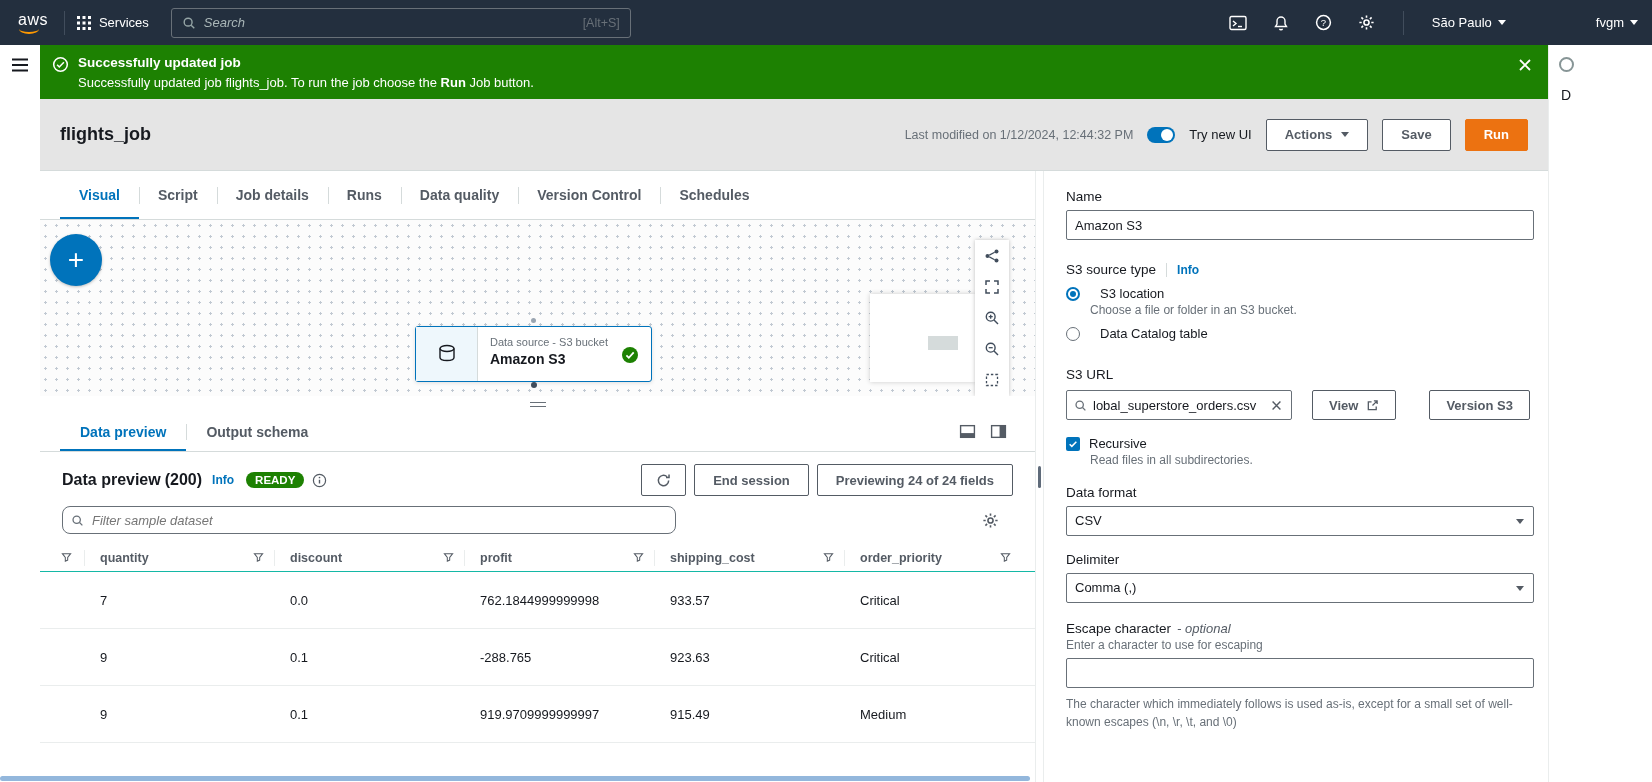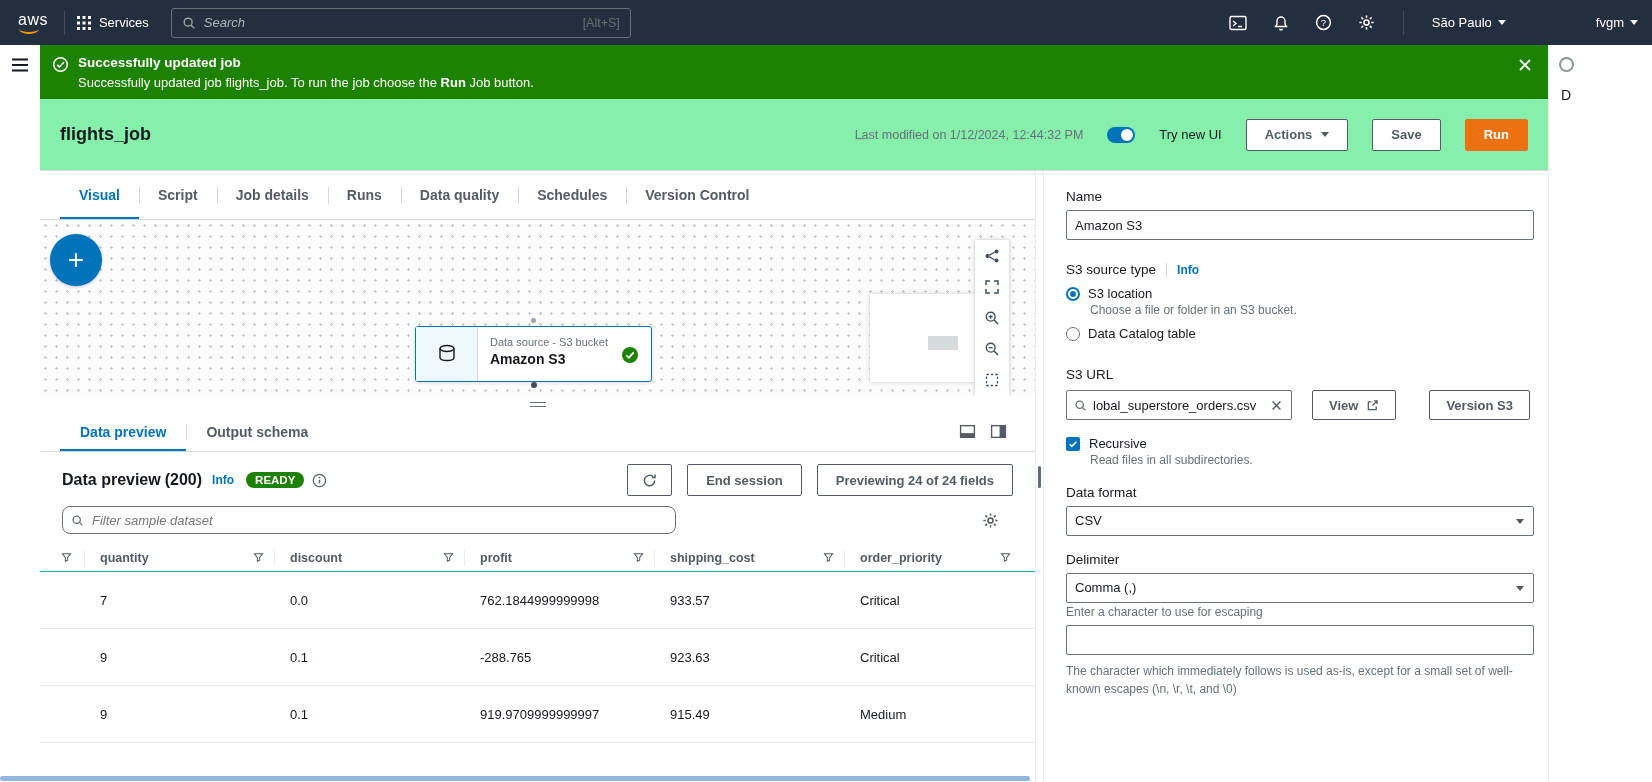--- a/index.html
+++ b/index.html
@@ -38,23 +38,23 @@
   
   .flashbar{height:54px;background:#1d8102;color:#fff;display:flex;align-items:flex-start;padding:9px 16px 0 12px}
   .flash-icon{flex:none;margin-top:2px}
   .flash-text{margin-left:9px}
   .flash-title{font-weight:700;font-size:13.5px;line-height:18px}
   .flash-msg{font-size:13px;line-height:18px;margin-top:2px}
   .flash-msg b{font-weight:700}
   .flash-close{margin-left:auto;background:none;border:none;color:#fff;cursor:pointer;margin-top:4px}
 
   
-  .job-header{height:72px;background:#86efac;display:flex;align-items:center;padding:0 20px;border-bottom:1px solid #d5dbdb}
+  .job-header{height:72px;background:#e5e5e5;display:flex;align-items:center;padding:0 20px;border-bottom:1px solid #d5dbdb}
   .job-title{font-size:18px;font-weight:700}
-  .header-right{margin-left:auto;display:flex;align-items:center;gap:24px}
+  .header-right{margin-left:auto;display:flex;align-items:center;gap:14px}
   .last-modified{color:#687078;font-size:12.5px}
   .toggle{width:28px;height:16px;border-radius:9px;background:#0073bb;position:relative;display:inline-block;cursor:pointer;flex:none}
   .toggle .knob{position:absolute;right:2px;top:2px;width:12px;height:12px;border-radius:50%;background:#fff}
   .toggle-label{font-size:13px}
   .btn{height:32px;padding:0 18px;border:1px solid #545b64;border-radius:2px;background:#fff;color:#545b64;
     font-weight:700;font-size:13px;cursor:pointer;display:inline-flex;align-items:center;gap:9px;font-family:inherit}
   .btn .caretd{width:0;height:0;border-left:4px solid transparent;border-right:4px solid transparent;border-top:5px solid #545b64}
   .btn.primary{background:#ec7211;border-color:#ec7211;color:#fff}
 
   
@@ -103,21 +103,21 @@
   .subtab-icons{margin-left:auto;display:flex;align-items:center;gap:14px;padding-right:28px}
   .subtab-icons .icon-only{background:none;border:none;color:#545b64;cursor:pointer;line-height:0}
 
   
   .preview-toolbar{flex:none;display:flex;align-items:center;padding:12px 22px 8px 22px}
   .pv-title{font-size:16px;font-weight:700}
   .pv-count{font-size:16px;font-weight:700;margin-left:4px}
   .info-link{color:#0073bb;font-size:12px;font-weight:700;margin-left:10px;cursor:pointer;background:none;border:none;font-family:inherit}
   .badge{margin-left:12px;background:#1d8102;color:#fff;font-size:11.5px;font-weight:700;border-radius:10px;padding:2px 9px}
   .pv-info-icon{margin-left:8px;color:#545b64;line-height:0;background:none;border:none;cursor:pointer}
-  .pv-right{margin-left:auto;display:flex;align-items:center;gap:15px}
+  .pv-right{margin-left:auto;display:flex;align-items:center;gap:8px}
   .btn.icon-sq{padding:0 14px}
 
   
   .filter-row{flex:none;display:flex;align-items:center;padding:2px 22px 10px 22px}
   .filter-box{width:614px;height:28px;border:1px solid #687078;border-radius:8px;display:flex;align-items:center;padding:0 8px;color:#687078}
   .filter-box input{border:none;outline:none;flex:1;font-size:13px;font-style:italic;margin-left:8px;font-family:inherit;color:#16191f;background:transparent}
   .gear-btn{margin-left:auto;background:none;border:none;color:#545b64;cursor:pointer;line-height:0;margin-right:14px}
 
   
   .grid{flex:1;overflow:hidden;font-size:13px}
@@ -136,21 +136,21 @@
   
   .panel{flex:1;background:#fff;display:flex;flex-direction:column;min-width:0}
   .panel-head{flex:none;height:40px;display:flex;align-items:flex-end;padding:0 16px 0 22px;border-bottom:1px solid #d5dbdb;margin-top:8px}
   .panel-title{color:#0073bb;font-weight:700;font-size:14px;line-height:30px;border-bottom:2px solid #0073bb;margin-bottom:-1px;cursor:pointer}
   .panel-expand{margin-left:auto;margin-bottom:8px;background:none;border:none;color:#545b64;cursor:pointer;line-height:0}
   .panel-body{flex:1;overflow:hidden;padding:18px 14px 0 22px;font-size:13px}
   .f-label{color:#16191f;font-size:13.5px}
   .t-input{width:100%;height:30px;border:1px solid #687078;border-radius:2px;padding:0 8px;font-size:13px;font-family:inherit;color:#16191f;outline:none}
   .label-row{display:flex;align-items:center;gap:10px}
   .label-row .vsep{width:1px;height:14px;background:#d5dbdb}
-  .radio-row{display:flex;align-items:center;gap:8px;margin-top:9px;cursor:pointer}
+  .radio-row{display:flex;align-items:center;gap:20px;margin-top:9px;cursor:pointer}
   .radio{width:14px;height:14px;border-radius:50%;border:1.5px solid #687078;background:#fff;flex:none}
   .radio.checked{border:2px solid #0073bb}
   .radio.checked::after{content:"";display:block;width:6px;height:6px;margin:2px;border-radius:50%;background:#0073bb}
   .f-desc{color:#687078;font-size:12px;margin-left:24px;margin-top:2px}
   .url-row{display:flex;align-items:center;margin-top:8px}
   .search-field{width:226px;height:30px;border:1px solid #687078;border-radius:2px;display:flex;align-items:center;padding:0 7px;color:#687078}
   .search-field input{border:none;outline:none;flex:1;min-width:0;margin:0 6px;font-size:13px;font-family:inherit;color:#16191f;background:transparent}
   .clear-x{background:none;border:none;color:#545b64;cursor:pointer;line-height:0;padding:2px}
   .sm-btn{height:30px;padding:0 16px;border:1px solid #545b64;border-radius:2px;background:#fff;color:#545b64;
     font-weight:700;font-size:13px;cursor:pointer;display:inline-flex;align-items:center;gap:8px;font-family:inherit}
@@ -303,22 +303,22 @@
     <div class="split">
 
       <div class="main">
 
         <nav class="tabs">
           <button class="tab active">Visual</button>
           <button class="tab">Script</button>
           <button class="tab">Job details</button>
           <button class="tab">Runs</button>
           <button class="tab">Data quality</button>
+          <button class="tab">Version Control</button>
           <button class="tab">Schedules</button>
-          <button class="tab">Version Control</button>
         </nav>
 
         <div class="canvas">
           <button class="add-node">+</button>
 
           <div class="node">
             <span class="port-top"></span>
             <div class="node-icon">
               <svg width="22" height="22" viewBox="0 0 22 22">
                   <ellipse cx="11" cy="5.5" rx="7" ry="3" fill="none" stroke="#16191f" stroke-width="1.4"></ellipse>
@@ -604,20 +604,23 @@
             <span>CSV</span>
             <span class="caretd"></span>
           </div>
 
           <div class="f-label mt16">Delimiter</div>
           <div class="select mt6">
             <span>Comma (,)</span>
             <span class="caretd"></span>
           </div>
 
+          <div class="mt18">
+            <span class="f-label">Escape character</span><span class="opt-italic">- optional</span>
+          </div>
           <div class="f-desc" style="margin-left:0">Enter a character to use for escaping</div>
           <input class="t-input mt6" type="text" style="">
           <div class="help-text">The character which immediately follows is used as-is, except for a small set of well-known escapes (\n, \r, \t, and \0)</div>
 
         </div>
       </aside>
     </div>
   </div>
 
   <div class="right-strip">

